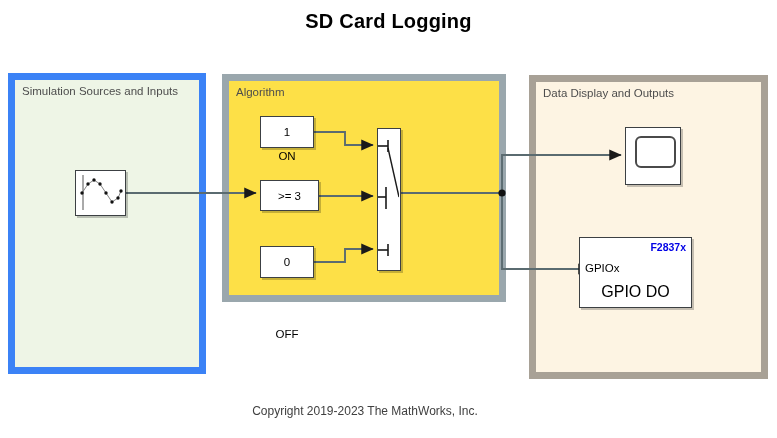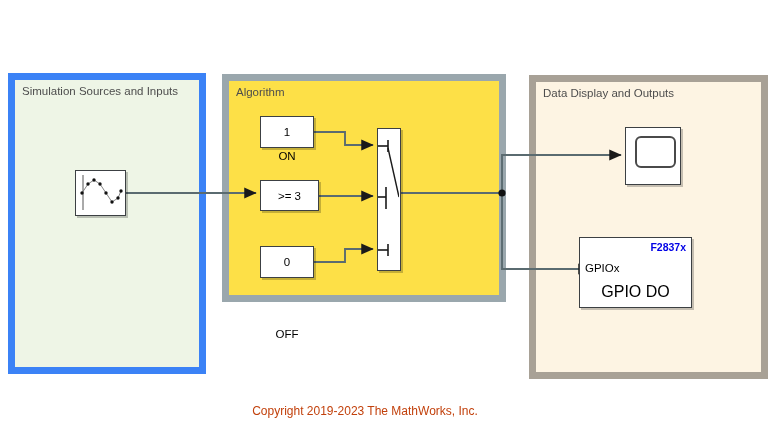--- a/index.html
+++ b/index.html
@@ -14,21 +14,21 @@
   #canvas{position:absolute;left:0;top:0;width:777px;height:438px;}
 
   
   .title{
     position:absolute;left:0;top:10px;width:777px;
     text-align:center;font-size:20px;font-weight:bold;color:#000;
     letter-spacing:.2px;
   }
   .copyright{
     position:absolute;left:0;top:404px;width:730px;
-    text-align:center;font-size:12px;color:#c2410c;
+    text-align:center;font-size:12px;color:#404040;
   }
 
   
   .region{position:absolute;box-sizing:border-box;border:7px solid #3b82f6;}
   .region-label{
     position:absolute;left:7px;top:5px;
     font-size:11.5px;color:#4d4d4d;white-space:nowrap;
   }
   #region-sim{left:8px;top:73px;width:198px;height:301px;background:#eef5e6;}
   #region-alg{left:222px;top:74px;width:284px;height:228px;background:#fde047;border-color:#9aa7ad;text-align:right;}
@@ -79,20 +79,21 @@
   }
 
   
   .wire-svg{position:absolute;left:0;top:0;width:777px;height:438px;pointer-events:none;}
 </style>
 </head>
 <body>
 
 <div id="canvas">
 
+  <div class="title">SD Card Logging</div>
 
   <div class="region" id="region-sim">
     <span class="region-label">Simulation Sources and Inputs</span>
   </div>
 
   <div class="region" id="region-alg">
     <span class="region-label">Algorithm</span>
   </div>
 
   <div class="region" id="region-out">

